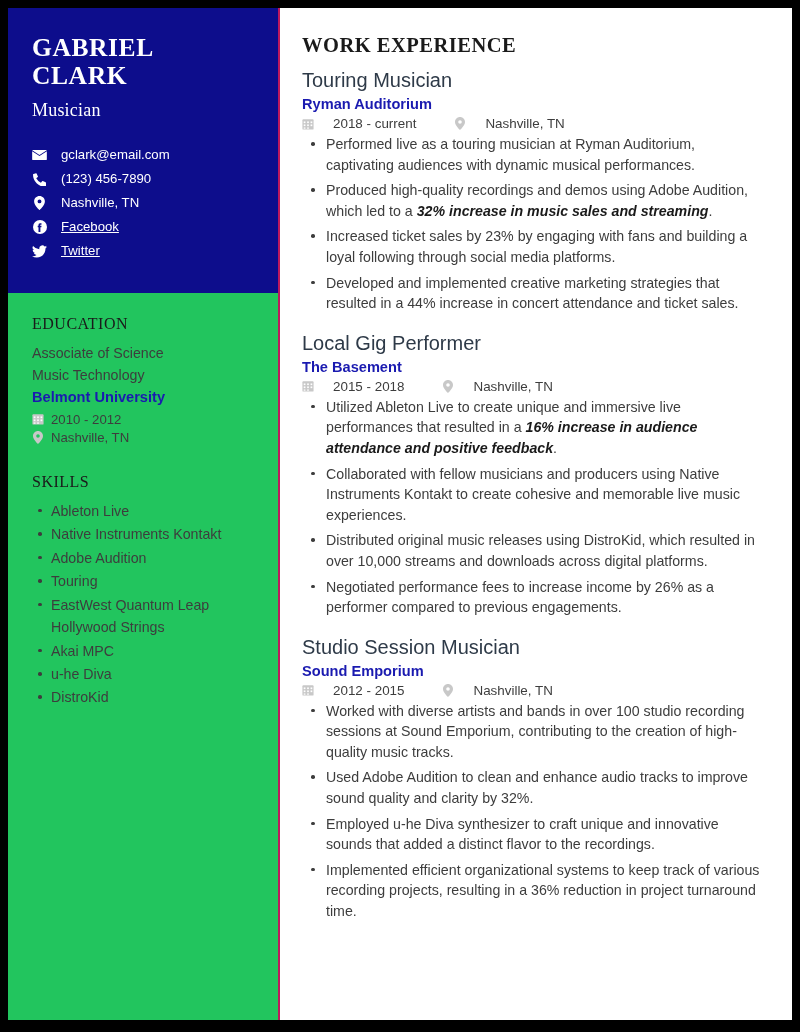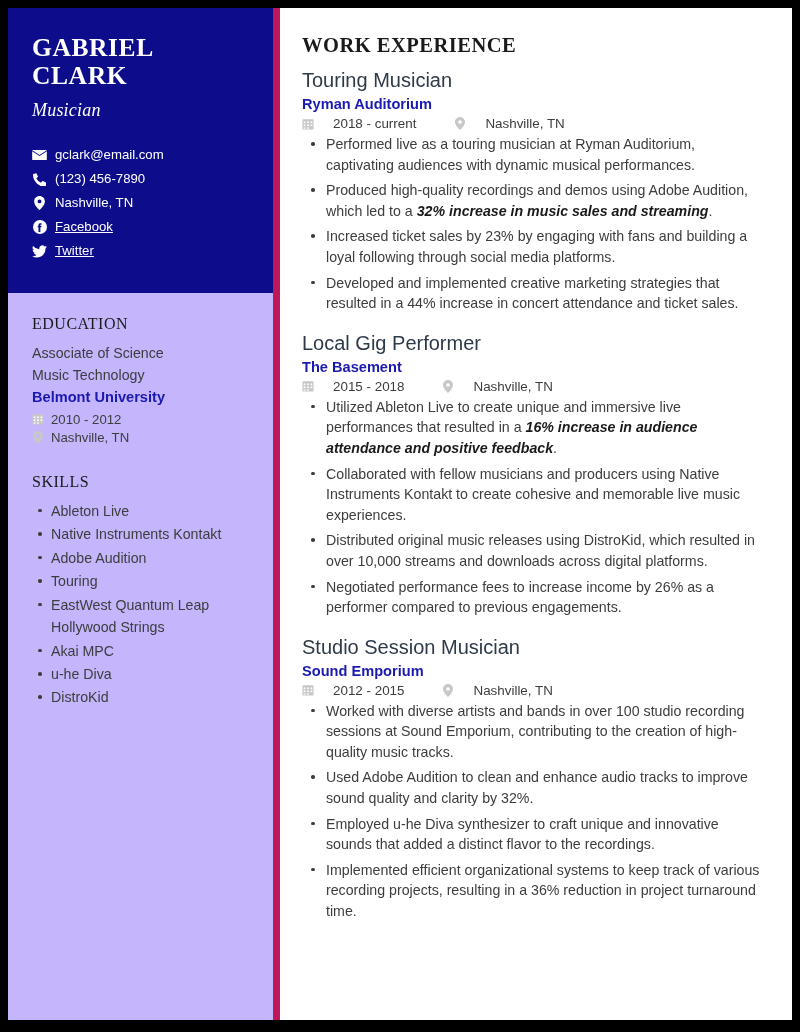--- a/index.html
+++ b/index.html
@@ -14,52 +14,51 @@
     width: 784px; height: 1012px;
     background: #ffffff;
     display: flex;
     overflow: hidden;
   }
 
   
   .sidebar {
     width: 272px;
     flex: 0 0 272px;
-    background: #c4b5fd;
-    border-right: 7px solid #be185d;
+    background: #22c55e;
+    border-right: 2px solid #be185d;
     position: relative;
   }
   .sidebar-head {
     background: #0d0d8c;
     padding: 26px 24px 26px 24px;
     min-height: 255px;
   }
   .name {
     font-family: "Liberation Serif", serif;
     font-weight: bold;
     color: #ffffff;
     font-size: 25.5px;
     letter-spacing: 0.6px;
     line-height: 1.1;
   }
   .role {
     font-family: "Liberation Serif", serif;
-    font-style: italic;
     color: #ffffff;
     font-size: 18px;
     margin-top: 10px;
     letter-spacing: 0.2px;
   }
   .contact {
     margin-top: 26px;
   }
   .contact-row {
     display: flex;
     align-items: center;
-    gap: 8px;
+    gap: 14px;
     margin-bottom: 7.5px;
     color: #ffffff;
     font-size: 13.2px;
   }
   .contact-row .ico {
     width: 15px; height: 15px;
     flex: 0 0 15px;
     display: flex; align-items: center; justify-content: center;
   }
   .contact-row .ico svg { display: block; }

